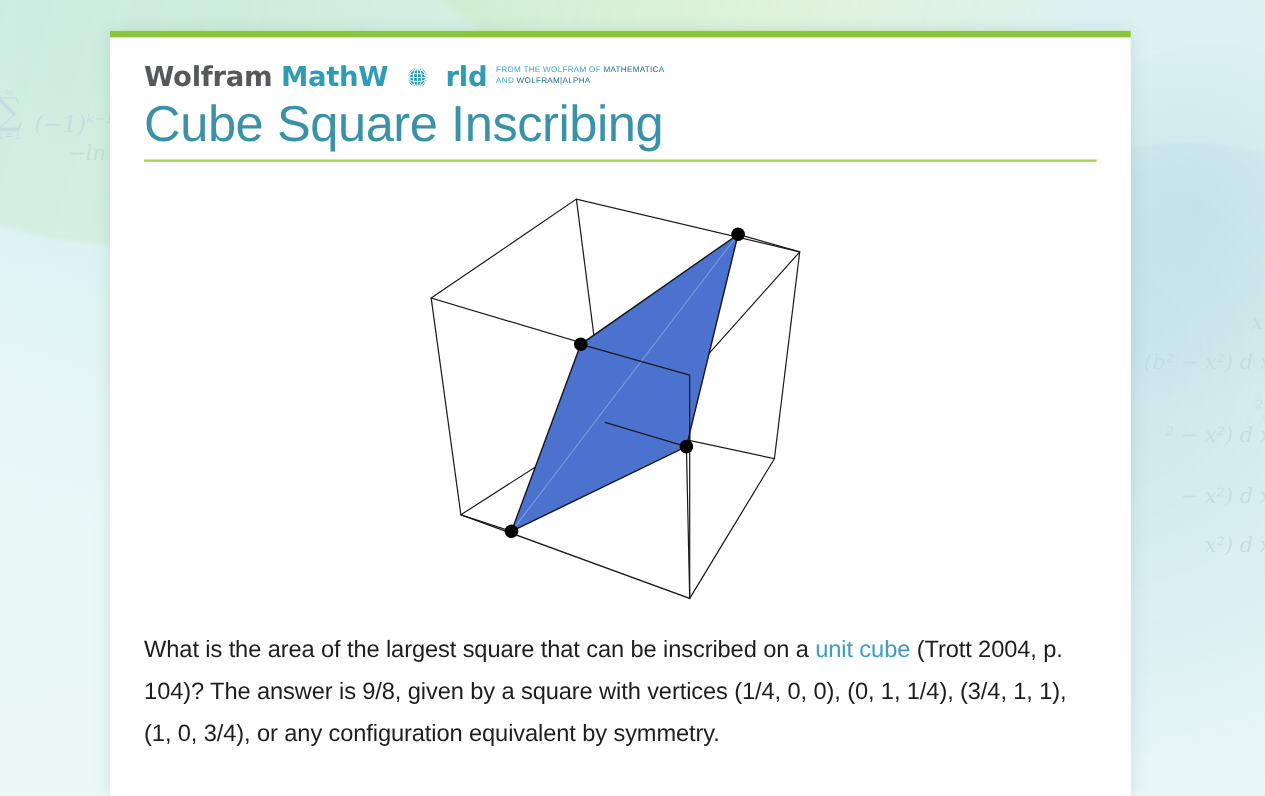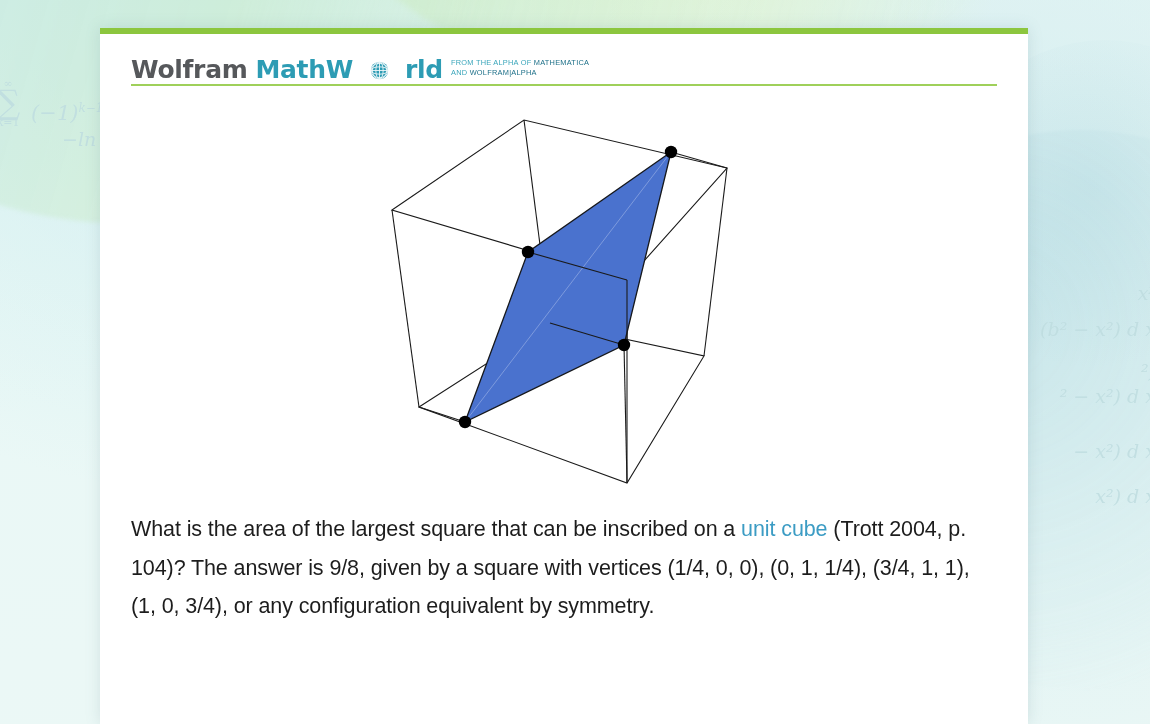--- a/index.html
+++ b/index.html
@@ -210,25 +210,26 @@
               <ellipse cx="12" cy="12" rx="4.6" ry="11"></ellipse>
               <ellipse cx="12" cy="12" rx="9" ry="11"></ellipse>
               <line x1="1" y1="12" x2="23" y2="12"></line>
               <line x1="12" y1="1" x2="12" y2="23"></line>
             </g>
           </svg>
         </span>
           <span>rld</span>
       </span>
       <span class="logo-tagline">
-        <span><span>FROM THE ALPHA OF </span><b>MATHEMATICA</b></span><br>
+        <span><span>FROM THE WOLFRAM OF </span><b>MATHEMATICA</b></span><br>
         <span><span>AND </span><b>WOLFRAM|ALPHA</b></span>
       </span>
     </div>
 
+    <h1 class="page-title">Cube Square Inscribing</h1>
     <div class="title-rule"></div>
 
     <div class="figure-wrap">
       <svg width="400" height="400" viewBox="380 160 400 400">
 
         <g stroke="#1a1a1a" stroke-width="1.1" fill="none" stroke-linejoin="miter">
 
           <path d="M408,268 L540,178 L743,226 L643,338 Z"></path>
 
           <path d="M435,465 L566,381 L720,414 L643,541 Z"></path>

